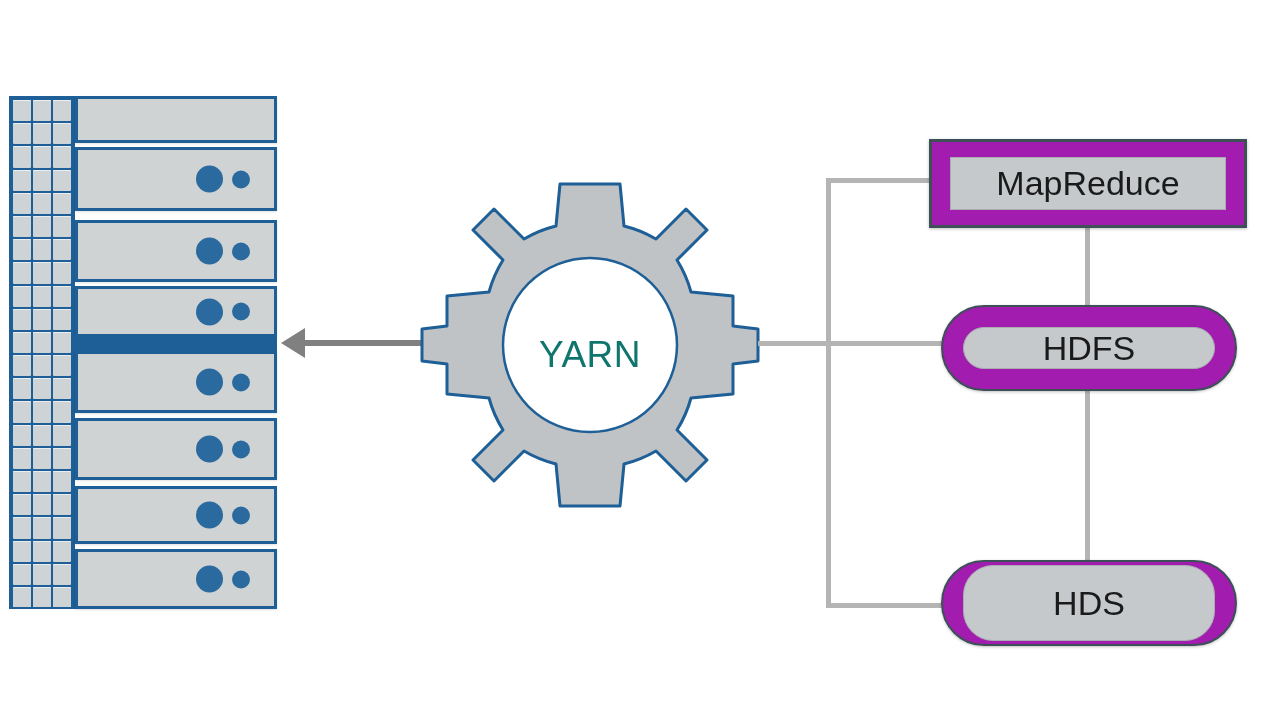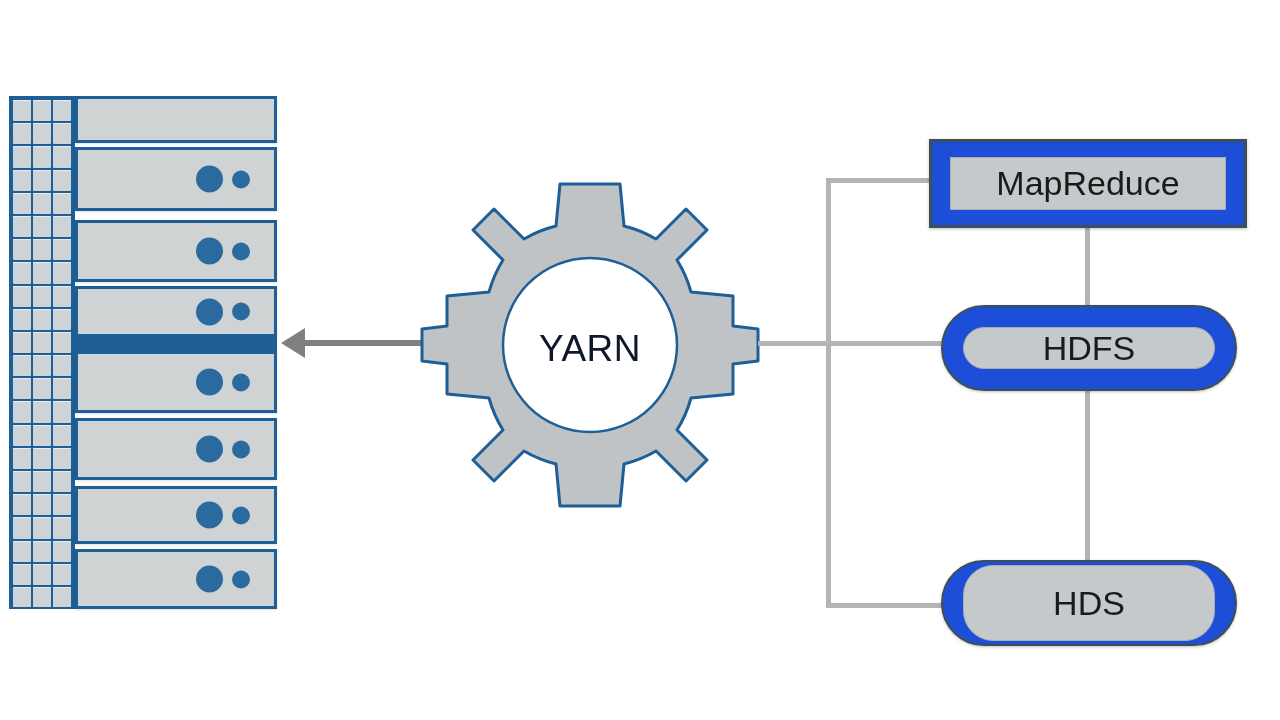--- a/index.html
+++ b/index.html
@@ -117,42 +117,42 @@
     position: absolute;
     left: 418px;
     top: 180px;
     width: 344px;
     height: 330px;
   }
   #gear svg { display: block; }
   #gear-label {
     position: absolute;
     left: 0;
-    top: 4px;
+    top: 10px;
     width: 344px;
     height: 330px;
     display: flex;
     align-items: center;
     justify-content: center;
     font-size: 37px;
-    color: #0f172a;
+    color: #0f766e;
     letter-spacing: 0.5px;
   }
 
   
   .conn {
     position: absolute;
     background: #b4b4b4;
   }
 
   
   .node {
     position: absolute;
     box-sizing: border-box;
-    background: #1d4ed8;
+    background: #a21caf;
     display: flex;
     align-items: flex-end;
     justify-content: center;
     box-shadow: 0 1px 3px rgba(0,0,0,0.25);
   }
   .node-inner {
     box-sizing: border-box;
     background: #c6c9cb;
     width: 100%;
     height: 100%;

